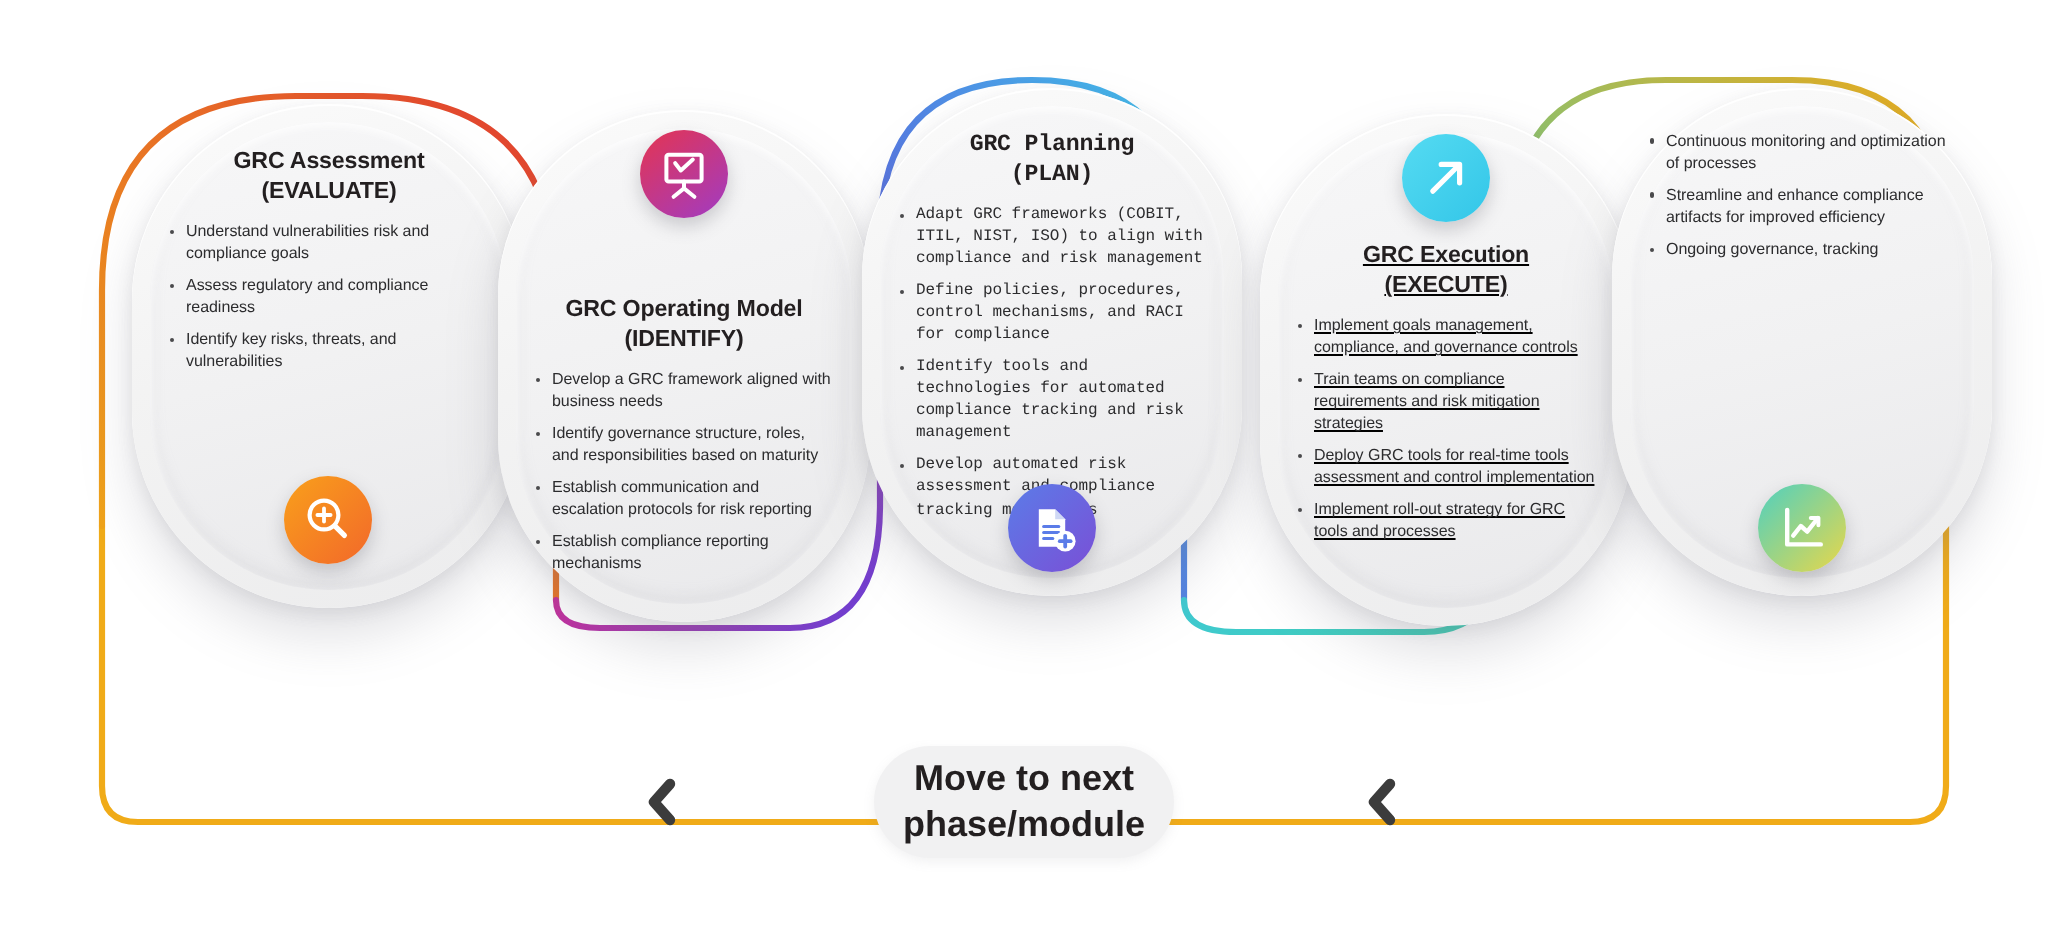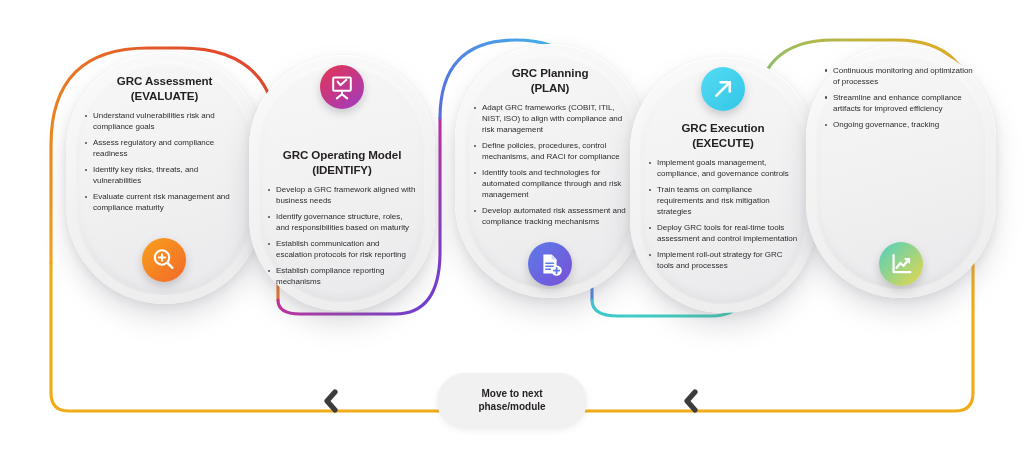--- a/index.html
+++ b/index.html
@@ -109,21 +109,21 @@
     width: 150px;
     height: 56px;
     border-radius: 28px;
     background: #f1f1f2;
     display: flex;
     align-items: center;
     justify-content: center;
     box-shadow: 0 2px 6px rgba(140,140,150,0.12);
   }
   #move-pill .pill-text {
-    font-size: 10px;
+    font-size: 18px;
     font-weight: bold;
     color: #231f20;
     text-align: center;
     line-height: 1.28;
   }
   .chevron {
     position: absolute;
     width: 18px;
     height: 24px;
   }
@@ -196,21 +196,20 @@
     <div class="card-inner"></div>
     <div class="card-content" style="top:21px;">
       <div class="card-title">
         <span>GRC Assessment</span><br>
         <span>(EVALUATE)</span>
       </div>
       <ul class="bullets">
         <li>Understand vulnerabilities risk and compliance goals</li>
         <li>Assess regulatory and compliance readiness</li>
         <li>Identify key risks, threats, and vulnerabilities</li>
-        <li>Evaluate current risk management and compliance maturity</li>
       </ul>
     </div>
     <div class="badge" style="left:76px; top:186px;">
       <svg width="44" height="44" viewBox="0 0 44 44" aria-hidden="true">
         <circle cx="22" cy="22" r="22" fill="url(#gradIcon1)"></circle>
         <circle cx="20" cy="19.5" r="7.2" fill="none" stroke="#ffffff" stroke-width="2.1"></circle>
         <line x1="20" y1="16.2" x2="20" y2="22.8" stroke="#ffffff" stroke-width="1.9" stroke-linecap="round"></line>
         <line x1="16.7" y1="19.5" x2="23.3" y2="19.5" stroke="#ffffff" stroke-width="1.9" stroke-linecap="round"></line>
         <line x1="25.4" y1="24.9" x2="30.2" y2="29.7" stroke="#ffffff" stroke-width="2.6" stroke-linecap="round"></line>
       </svg>
@@ -236,31 +235,31 @@
       </div>
       <ul class="bullets">
         <li>Develop a GRC framework aligned with business needs</li>
         <li>Identify governance structure, roles, and responsibilities based on maturity</li>
         <li>Establish communication and escalation protocols for risk reporting</li>
         <li>Establish compliance reporting mechanisms</li>
       </ul>
     </div>
   </div>
 
-  <div class="card" style="left:455px; top:44px; width:190px; height:254px;">
+  <div class="card" style="left:431px; top:44px; width:190px; height:254px;font-family:Liberation Mono, monospace;">
     <div class="card-inner"></div>
     <div class="card-content" style="top:21px;">
       <div class="card-title">
         <span>GRC Planning</span><br>
         <span>(PLAN)</span>
       </div>
       <ul class="bullets">
         <li>Adapt GRC frameworks (COBIT, ITIL, NIST, ISO) to align with compliance and risk management</li>
         <li>Define policies, procedures, control mechanisms, and RACI for compliance</li>
-        <li>Identify tools and technologies for automated compliance through and risk management</li>
+        <li>Identify tools and technologies for automated compliance tracking and risk management</li>
         <li>Develop automated risk assessment and compliance tracking mechanisms</li>
       </ul>
     </div>
     <div class="badge" style="left:73px; top:198px;">
       <svg width="44" height="44" viewBox="0 0 44 44" aria-hidden="true">
         <circle cx="22" cy="22" r="22" fill="url(#gradIcon3)"></circle>
         <path d="M15.4 12.6 h8.2 l5.0 5.0 v13.8 h-13.2 z" fill="#ffffff"></path>
         <path d="M23.6 12.6 v5.0 h5.0 z" fill="#cfd8f5"></path>
         <line x1="17.8" y1="21.2" x2="25.4" y2="21.2" stroke="#5b7ce8" stroke-width="1.5" stroke-linecap="round"></line>
         <line x1="17.8" y1="24.2" x2="25.4" y2="24.2" stroke="#5b7ce8" stroke-width="1.5" stroke-linecap="round"></line>
@@ -274,21 +273,21 @@
 
   <div class="card" style="left:630px; top:57px; width:186px; height:256px;">
     <div class="card-inner"></div>
     <div class="badge" style="left:71px; top:10px;">
       <svg width="44" height="44" viewBox="0 0 44 44" aria-hidden="true">
         <circle cx="22" cy="22" r="22" fill="url(#gradIcon4)"></circle>
         <line x1="15.4" y1="28.6" x2="28.0" y2="16.0" stroke="#ffffff" stroke-width="2.6" stroke-linecap="round"></line>
         <polyline points="19.6,15.2 28.8,15.2 28.8,24.4" fill="none" stroke="#ffffff" stroke-width="2.6" stroke-linecap="round" stroke-linejoin="round"></polyline>
       </svg>
     </div>
-    <div class="card-content" style="top:63px;">
+    <div class="card-content" style="top:63px;text-decoration:underline;">
       <div class="card-title">
         <span>GRC Execution</span><br>
         <span>(EXECUTE)</span>
       </div>
       <ul class="bullets">
         <li>Implement goals management, compliance, and governance controls</li>
         <li>Train teams on compliance requirements and risk mitigation strategies</li>
         <li>Deploy GRC tools for real-time tools assessment and control implementation</li>
         <li>Implement roll-out strategy for GRC tools and processes</li>
       </ul>

